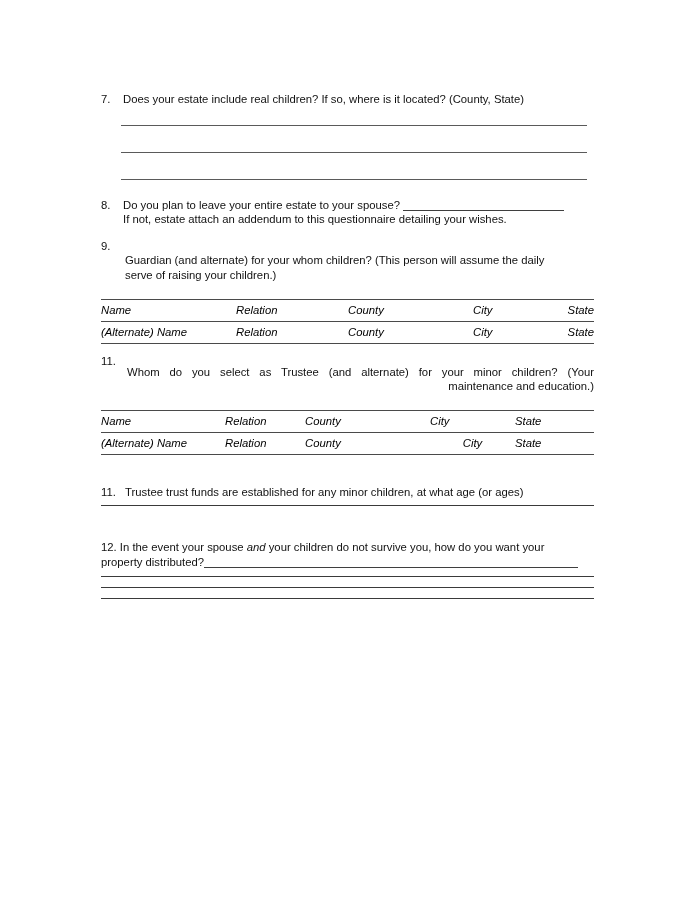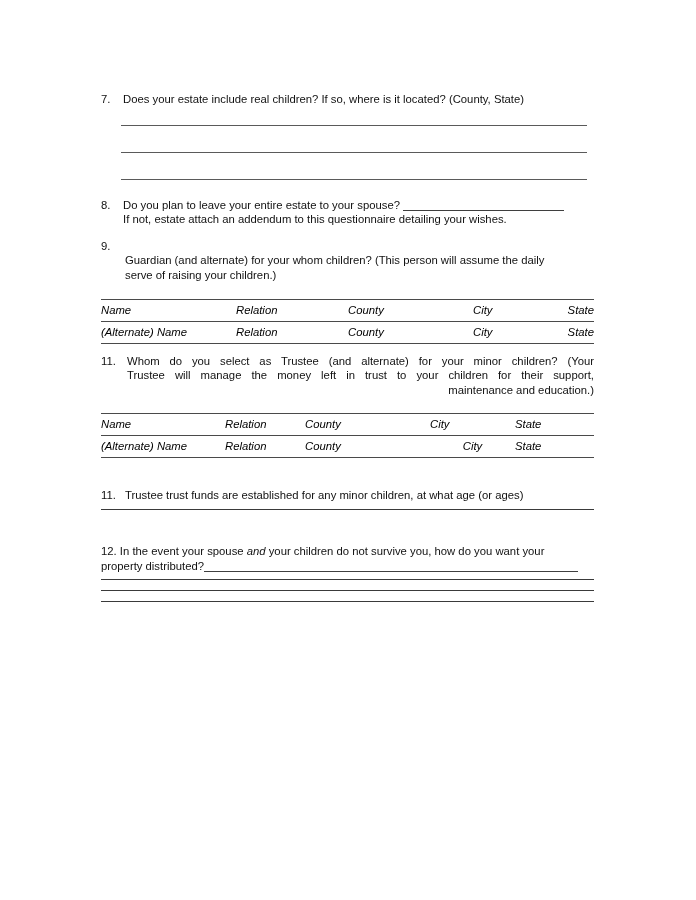--- a/index.html
+++ b/index.html
@@ -44,20 +44,21 @@
   .q-num {
     flex: 0 0 auto;
     white-space: pre;
   }
   .q-body {
     flex: 1 1 auto;
   }
   .just .q-body {
     text-align: justify;
     text-justify: inter-word;
+    margin-top: 11px;
   }
   .just .q-body .lastline {
     text-align: right;
   }
 
   
   .rule {
     height: 0;
     border-bottom: 1.3px solid #5a5a5a;
   }
@@ -183,21 +184,20 @@
     </tbody>
       </table>
 
     <div class="spacer-10"></div>
 
     <div class="q just">
       <div class="q-row">
         <span class="q-num" style="width:26px">11.</span>
         <span class="q-body">
           <div style="text-align:justify;text-align-last:justify">Whom do you select as Trustee (and alternate) for your minor children?  (Your</div>
-          <div style="text-align:justify;text-align-last:justify">Trustee will manage the money left in trust to your children for their support,</div>
           <div class="lastline">maintenance and education.)</div>
         </span>
       </div>
     </div>
 
     <div class="spacer-16"></div>
 
     <table class="tbl">
       <tbody>
           <tr class="toprule">

